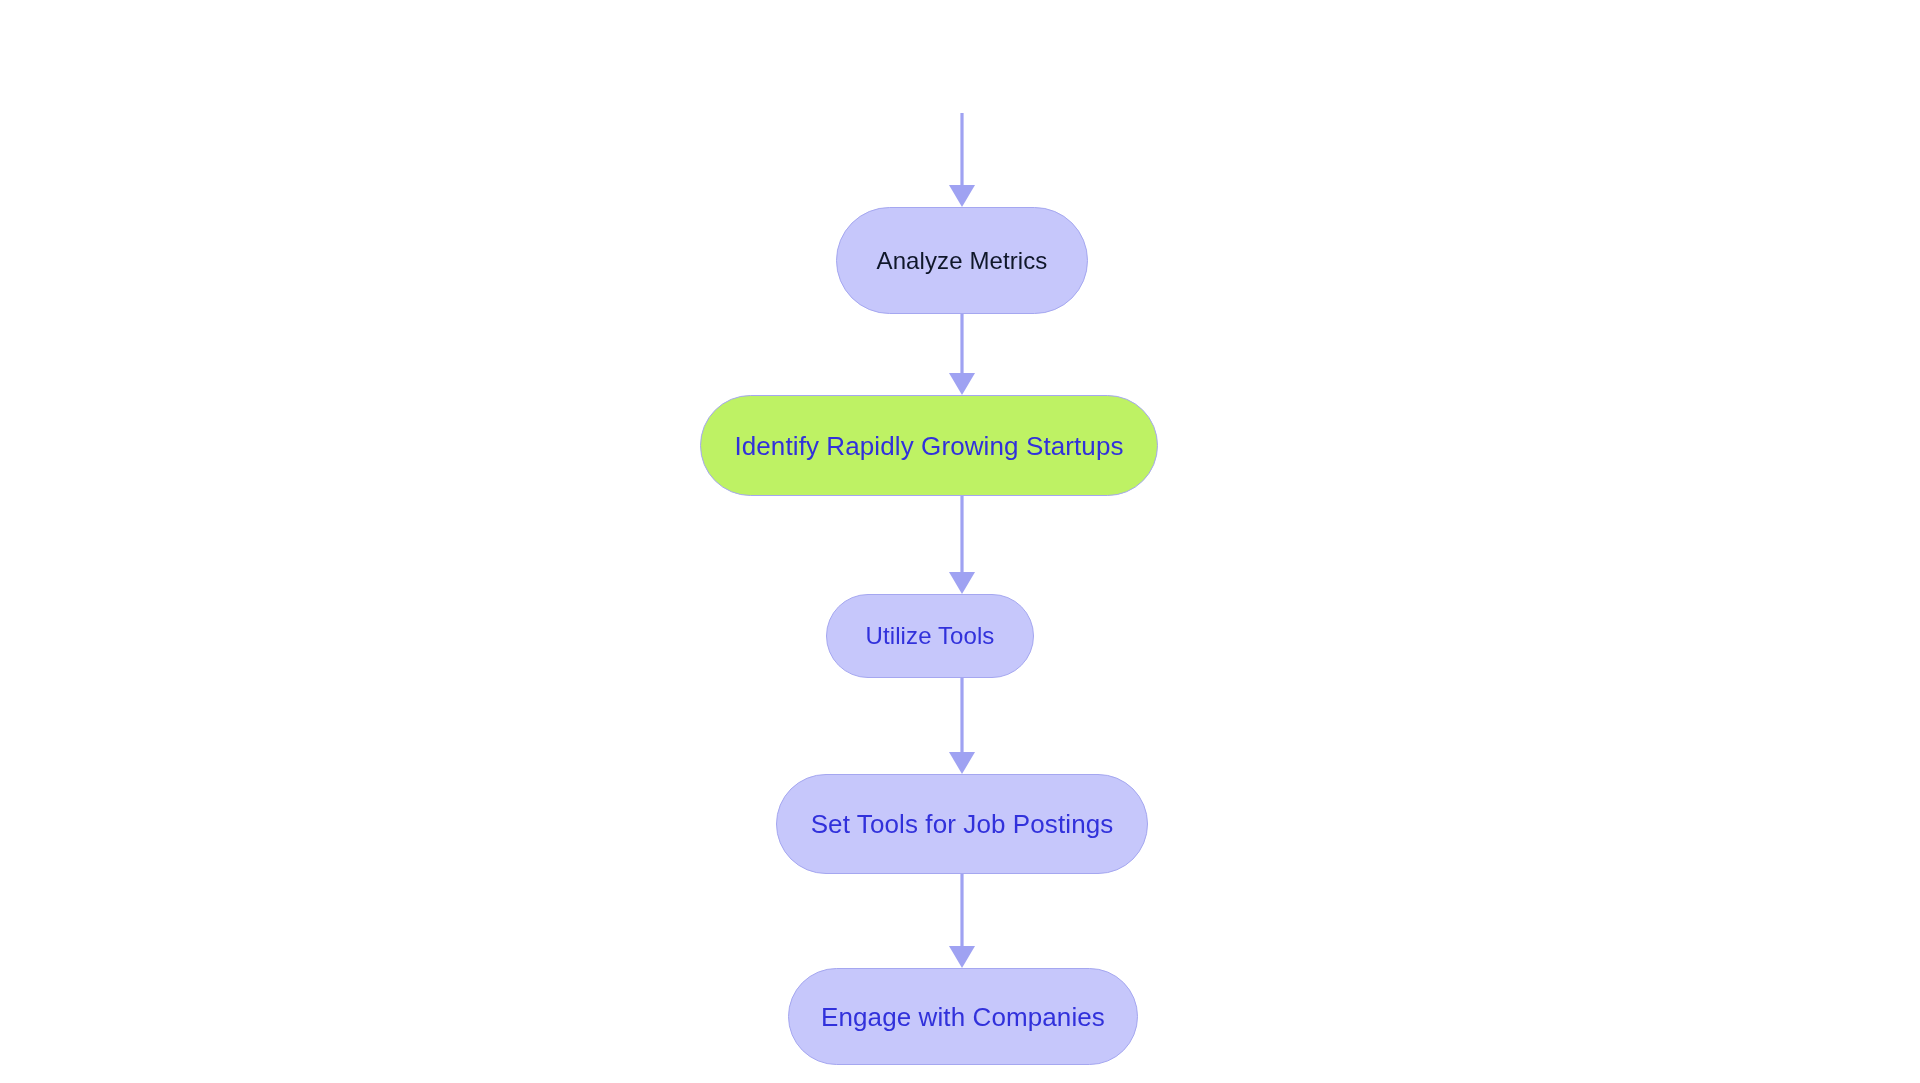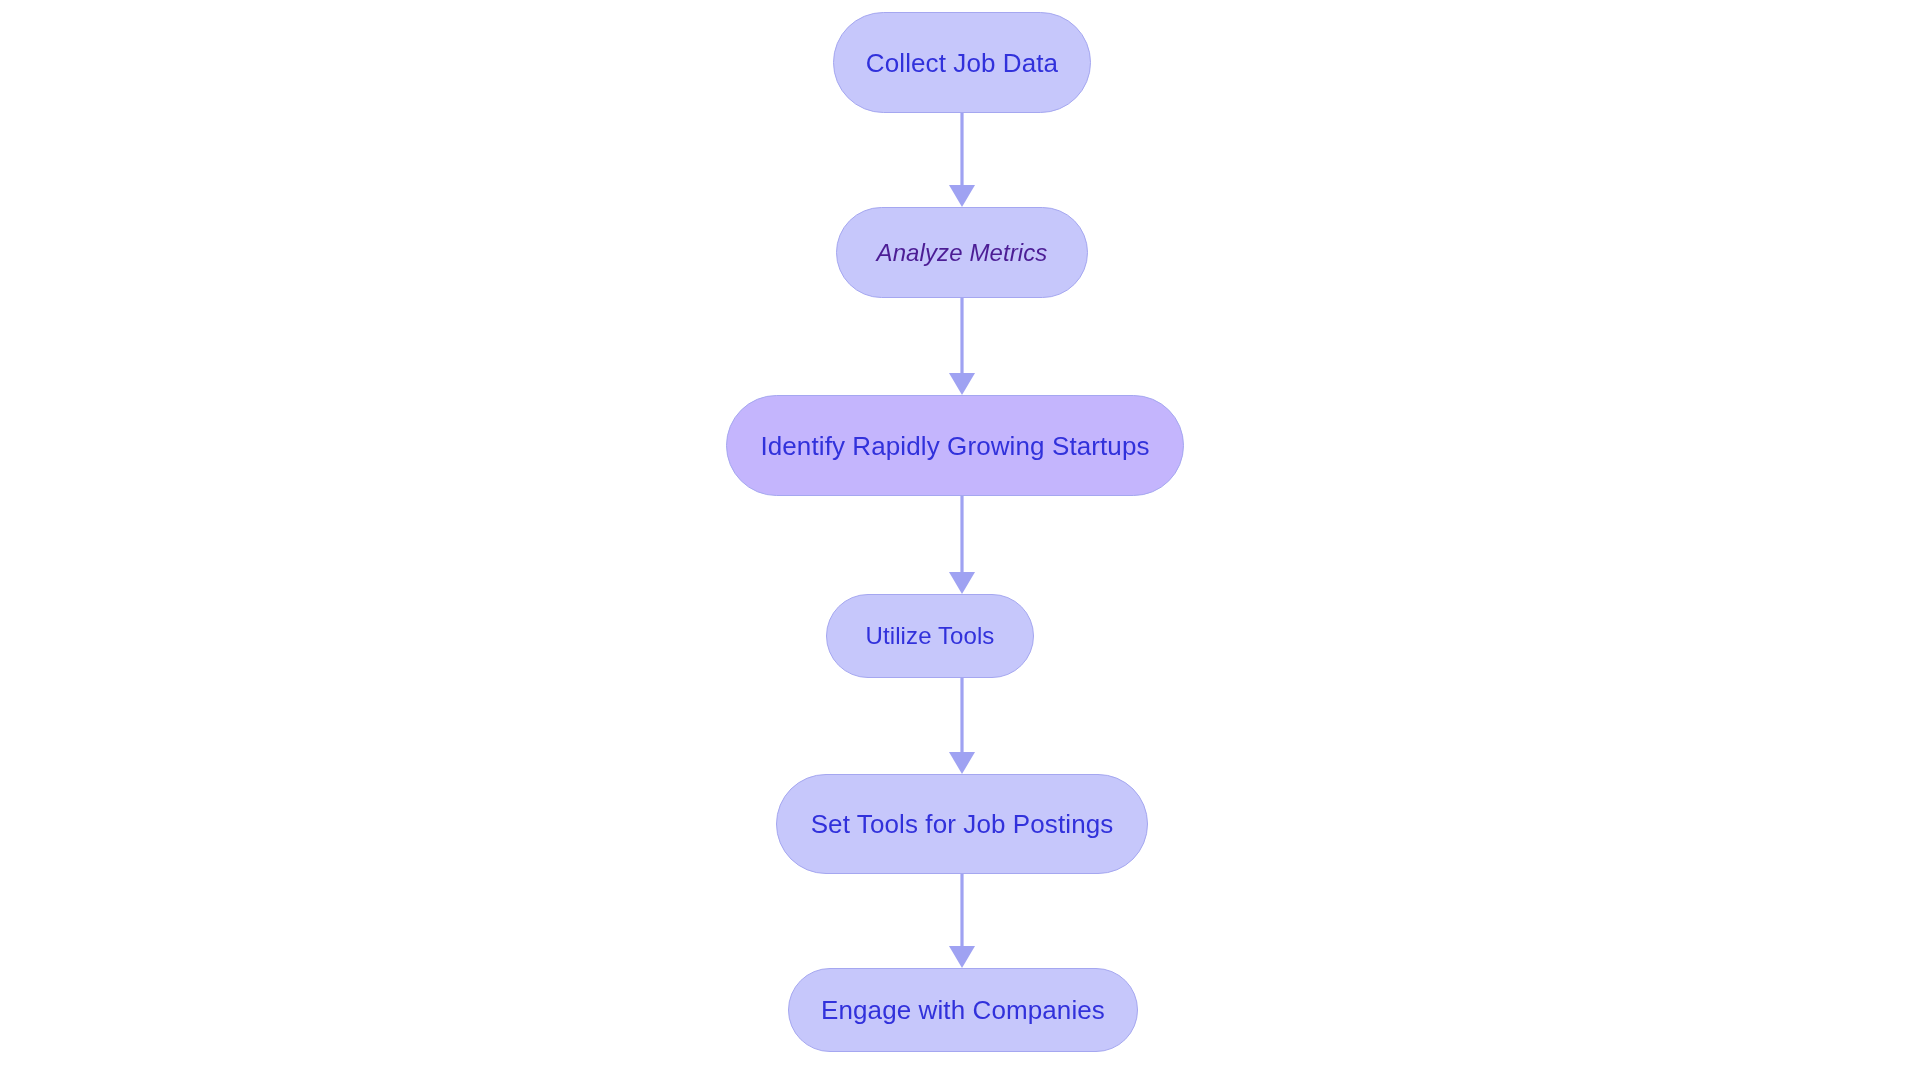--- a/index.html
+++ b/index.html
@@ -70,31 +70,28 @@
       <polygon class="edge-head" points="2,76 28,76 15,98"></polygon>
     </svg>
     <svg class="flow-edge" width="30" height="96" style="left: 947px; top: 678px;">
       <line class="edge-line" x1="15" y1="0" x2="15" y2="74"></line>
       <polygon class="edge-head" points="2,74 28,74 15,96"></polygon>
     </svg>
     <svg class="flow-edge" width="30" height="94" style="left: 947px; top: 874px;">
       <line class="edge-line" x1="15" y1="0" x2="15" y2="72"></line>
       <polygon class="edge-head" points="2,72 28,72 15,94"></polygon>
     </svg>
-    <div class="flow-node" style="left: 833px; top: 12px; width: 258px; height: 101px; font-size: 26px; background: rgb(198, 199, 251); border-color: rgb(165, 167, 240); color: rgb(49, 49, 219);">
-      <span class="node-label">Collect Job Data</span>
-    </div>
-    <div class="flow-node" style="left: 836px; top: 207px; width: 252px; height: 91px; font-size: 24px; background: rgb(198, 199, 251); border-color: rgb(165, 167, 240); color: #4c1d95; font-style: italic;">
+    <div class="flow-node" style="left: 836px; top: 207px; width: 252px; height: 107px; font-size: 24px; background: rgb(198, 199, 251); border-color: rgb(165, 167, 240); color: #0f172a;">
       <span class="node-label">Analyze Metrics</span>
     </div>
-    <div class="flow-node" style="left: 726px; top: 395px; width: 458px; height: 101px; font-size: 26px; background: #c4b5fd; border-color: rgb(165, 167, 240); color: rgb(49, 49, 219);">
+    <div class="flow-node" style="left: 700px; top: 395px; width: 458px; height: 101px; font-size: 26px; background: #bef264; border-color: rgb(165, 167, 240); color: rgb(49, 49, 219);">
       <span class="node-label">Identify Rapidly Growing Startups</span>
     </div>
     <div class="flow-node" style="left: 826px; top: 594px; width: 208px; height: 84px; font-size: 24px; background: rgb(198, 199, 251); border-color: rgb(165, 167, 240); color: rgb(49, 49, 219);">
       <span class="node-label">Utilize Tools</span>
     </div>
     <div class="flow-node" style="left: 776px; top: 774px; width: 372px; height: 100px; font-size: 26px; background: rgb(198, 199, 251); border-color: rgb(165, 167, 240); color: rgb(49, 49, 219);">
       <span class="node-label">Set Tools for Job Postings</span>
     </div>
-    <div class="flow-node" style="left: 788px; top: 968px; width: 350px; height: 84px; font-size: 26px; background: rgb(198, 199, 251); border-color: rgb(165, 167, 240); color: rgb(49, 49, 219);">
+    <div class="flow-node" style="left: 788px; top: 968px; width: 350px; height: 97px; font-size: 26px; background: rgb(198, 199, 251); border-color: rgb(165, 167, 240); color: rgb(49, 49, 219);">
       <span class="node-label">Engage with Companies</span>
     </div>
   </div>
 
 </body></html>

